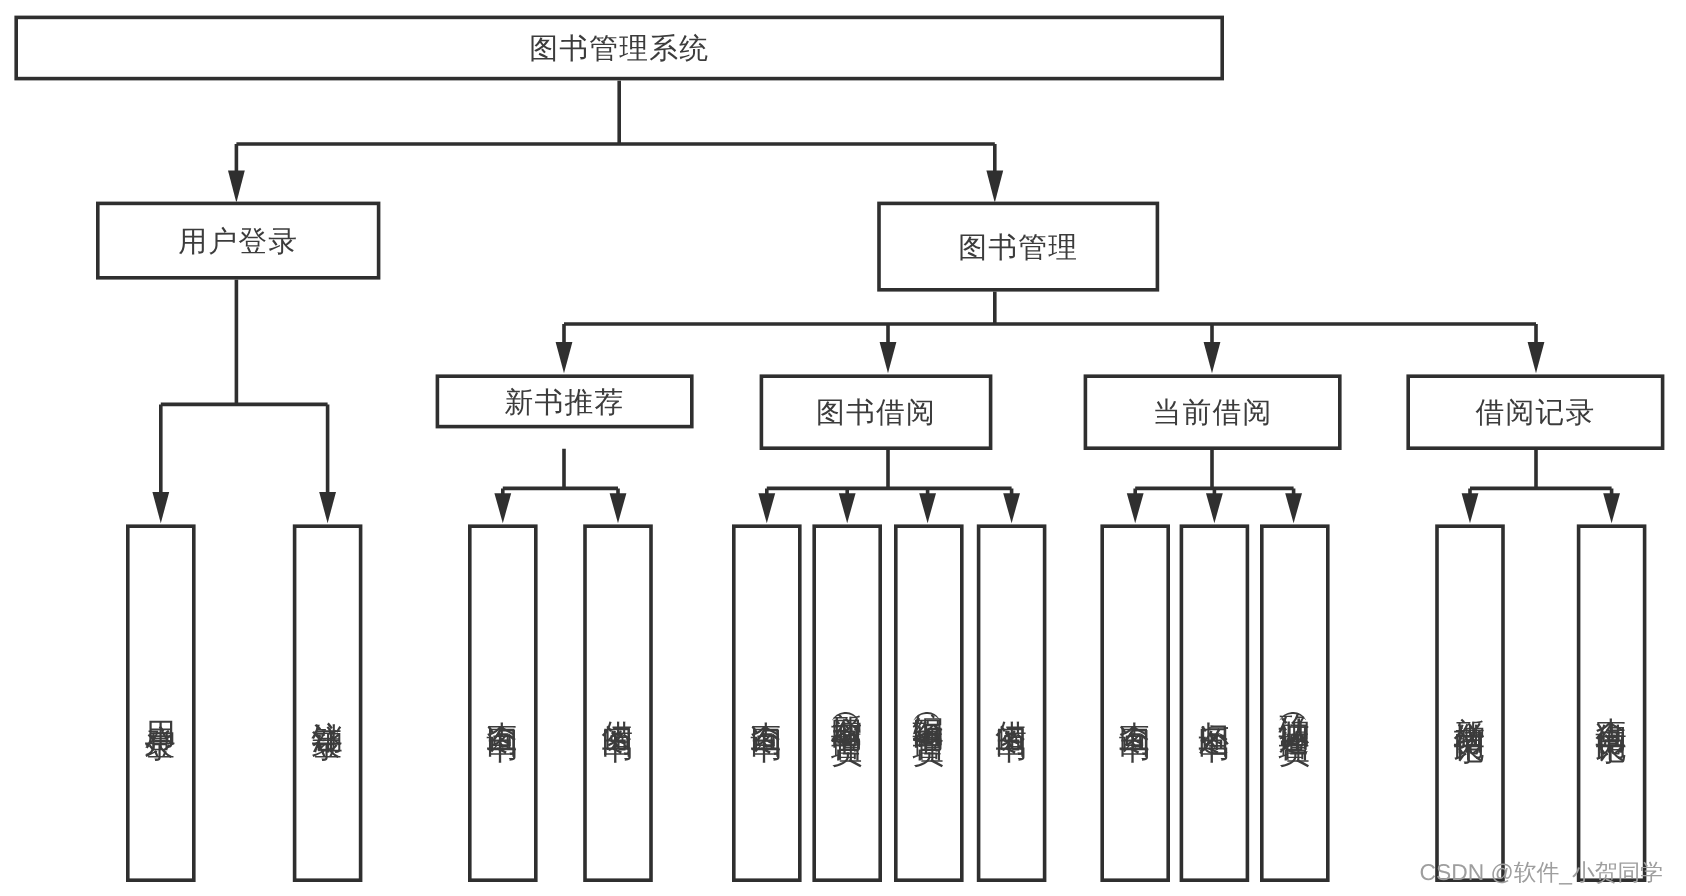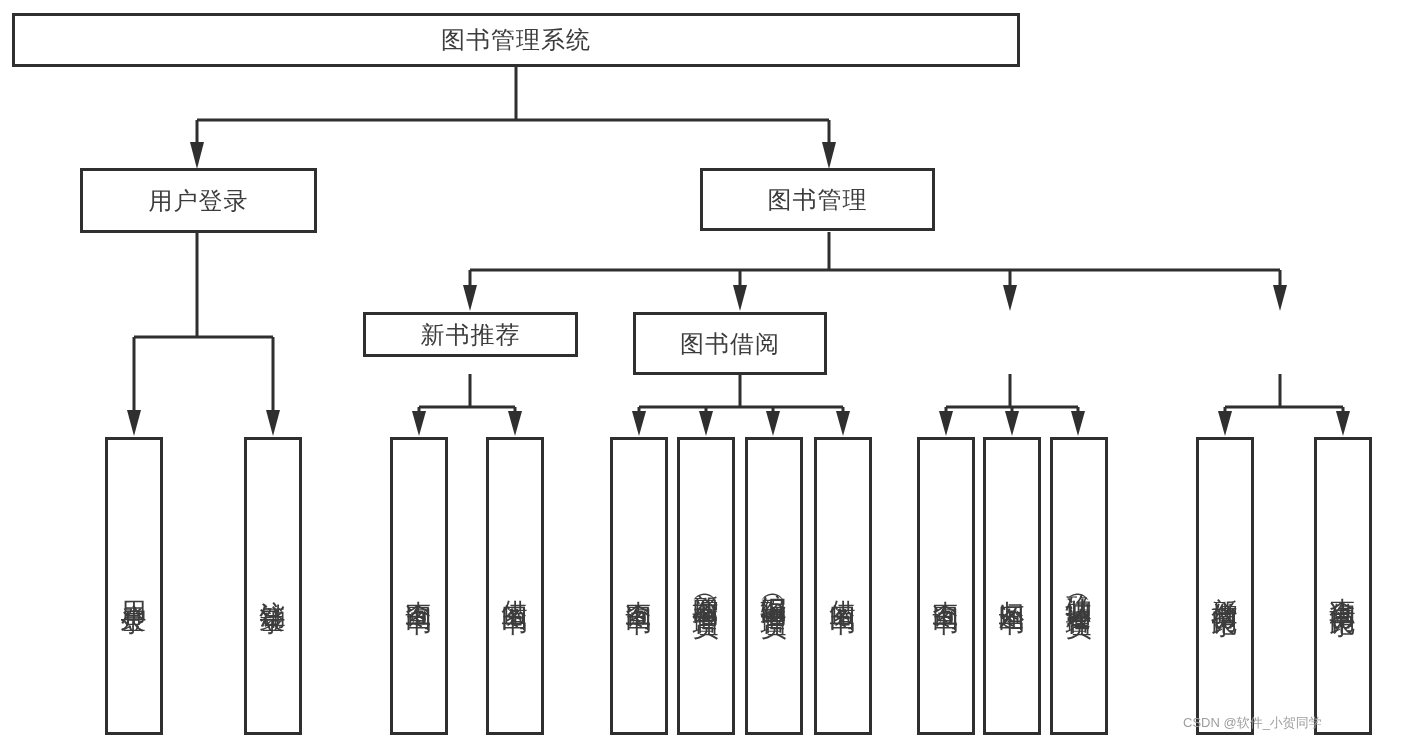--- a/index.html
+++ b/index.html
@@ -54,21 +54,21 @@
     writing-mode:vertical-rl;
     text-orientation:mixed;
     font-size:26px;
     letter-spacing:3px;
     line-height:1;
   }
   .watermark{
     position:absolute;
     left:1183px;
     top:714px;
-    font-size:13px;
+    font-size:19px;
     color:var(--wm);
     white-space:nowrap;
     z-index:5;
   }
 </style>
 </head>
 <body>
 
 <div class="stage">
 
@@ -115,29 +115,35 @@
     </g>
   </svg>
 
   <div class="node h" style="left:12px;top:13px;width:1008px;height:54px">
     <span>图书管理系统</span>
   </div>
 
   <div class="node h" style="left:80px;top:168px;width:237px;height:65px">
     <span>用户登录</span>
   </div>
-  <div class="node h" style="left:700px;top:168px;width:235px;height:63px">
+  <div class="node h" style="left:731px;top:168px;width:235px;height:75px">
     <span>图书管理</span>
   </div>
 
   <div class="node h" style="left:363px;top:312px;width:215px;height:45px">
     <span>新书推荐</span>
   </div>
   <div class="node h" style="left:633px;top:312px;width:194px;height:63px">
     <span>图书借阅</span>
+  </div>
+  <div class="node h" style="left:903px;top:312px;width:215px;height:63px">
+    <span>当前借阅</span>
+  </div>
+  <div class="node h" style="left:1172px;top:312px;width:215px;height:63px">
+    <span>借阅记录</span>
   </div>
 
   <div class="node v" style="left:105px;top:437px;width:58px;height:298px">
     <span>用户登录</span>
   </div>
   <div class="node v" style="left:244px;top:437px;width:58px;height:298px">
     <span>注销登录</span>
   </div>
 
   <div class="node v" style="left:390px;top:437px;width:58px;height:298px">

